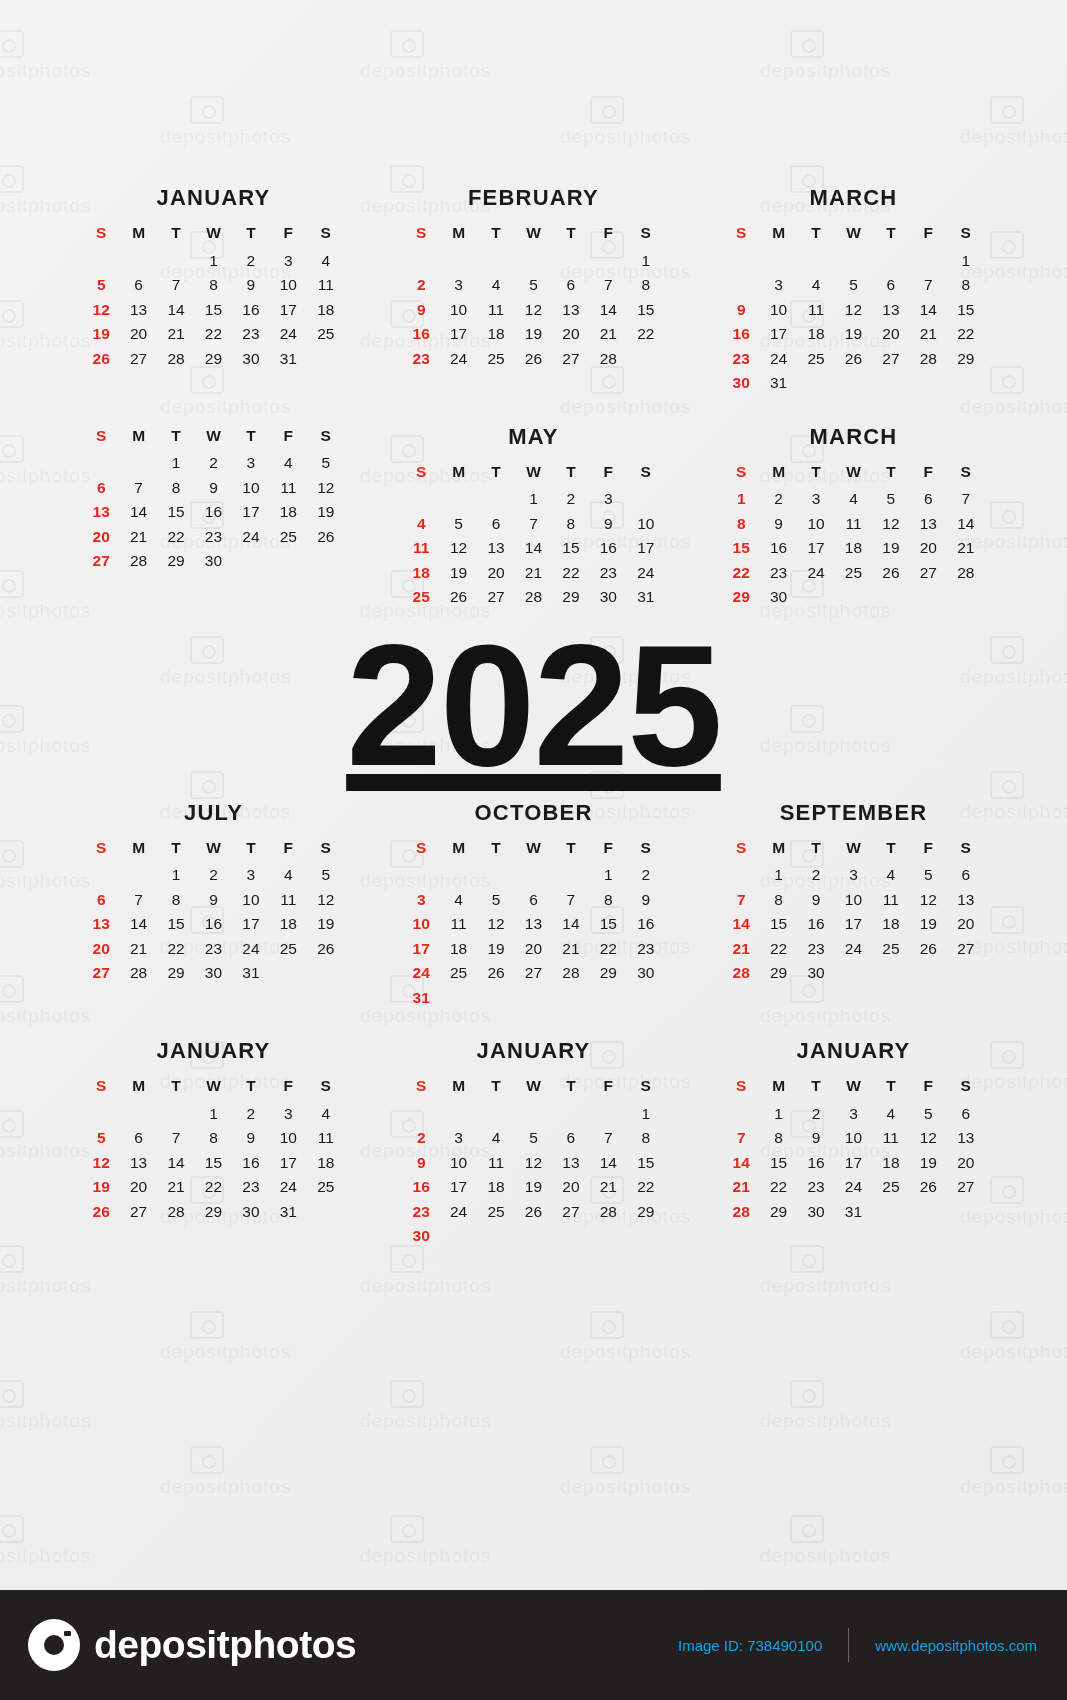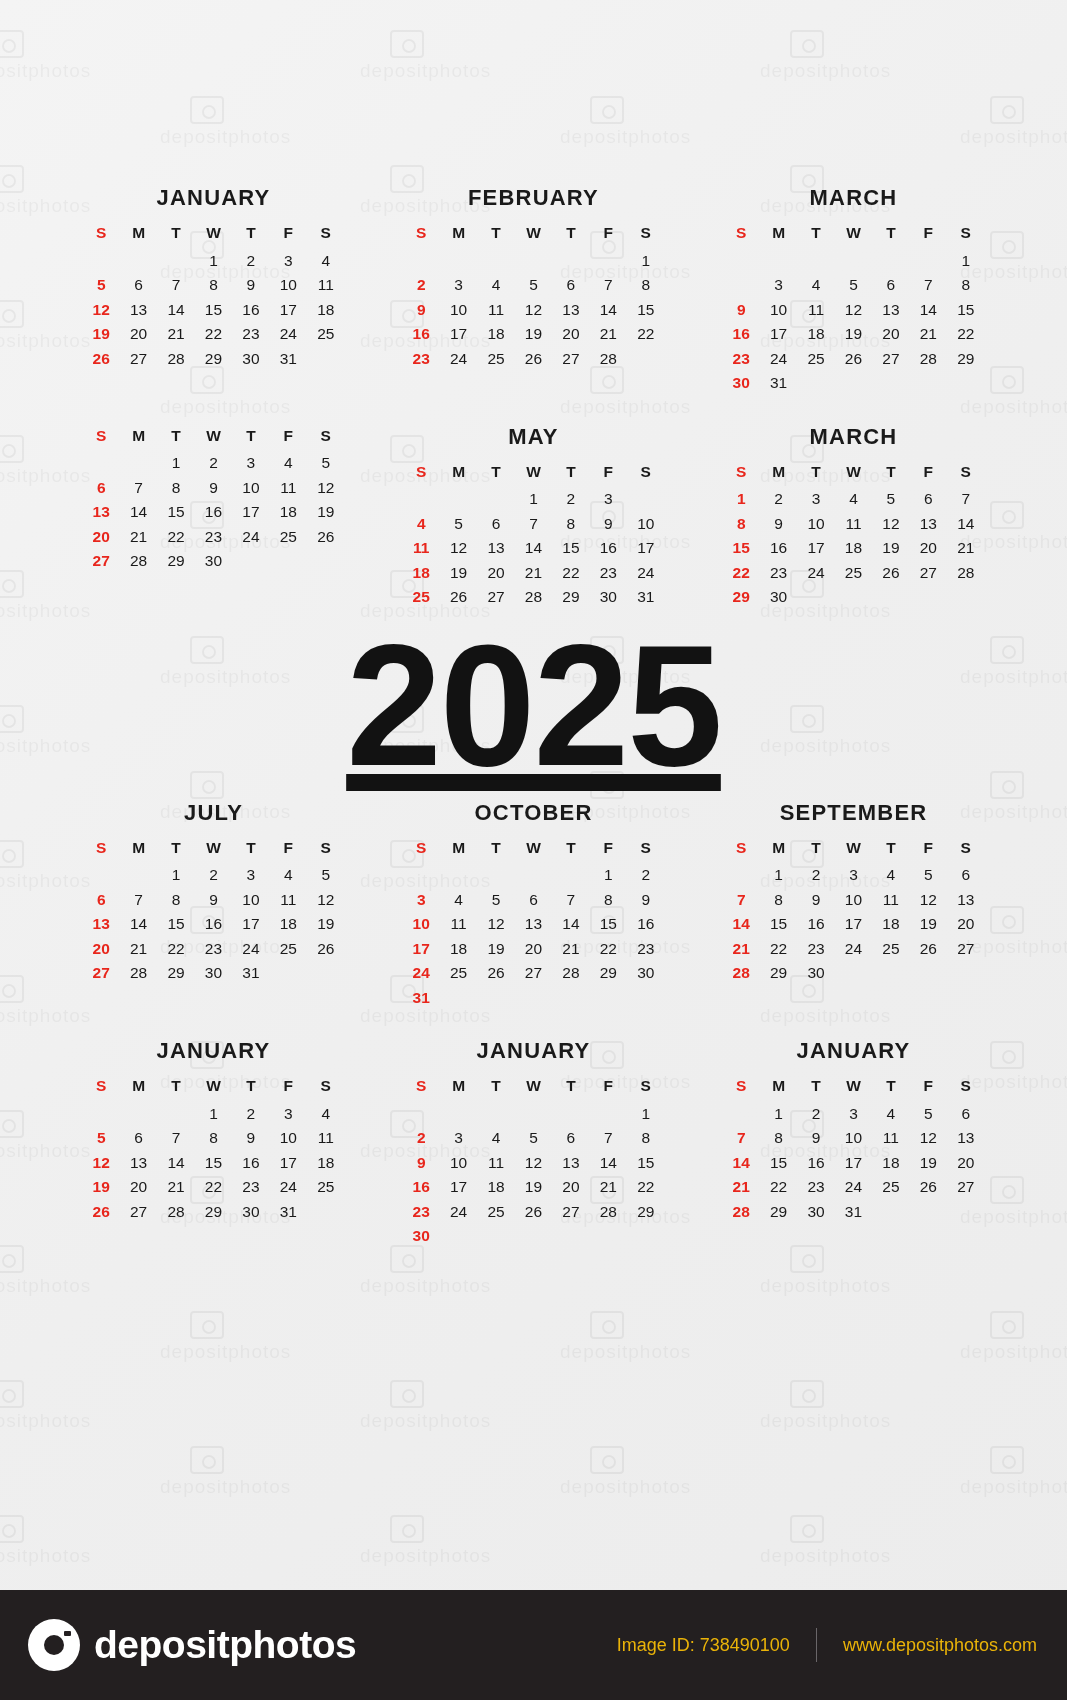--- a/index.html
+++ b/index.html
@@ -180,22 +180,22 @@
   .logo-text {
     color: #ffffff;
     font-size: 39px;
     font-weight: bold;
     letter-spacing: -0.5px;
   }
   .footer-right {
     margin-left: auto;
     display: flex;
     align-items: center;
-    color: #eab308;
-    font-size: 18px;
+    color: #0ea5e9;
+    font-size: 15px;
   }
   .footer-id { margin-right: 26px; }
   .footer-sep {
     width: 1px;
     height: 34px;
     background: #6a6669;
     margin-right: 26px;
   }
   .footer-url { margin-right: 30px; }
 </style>

